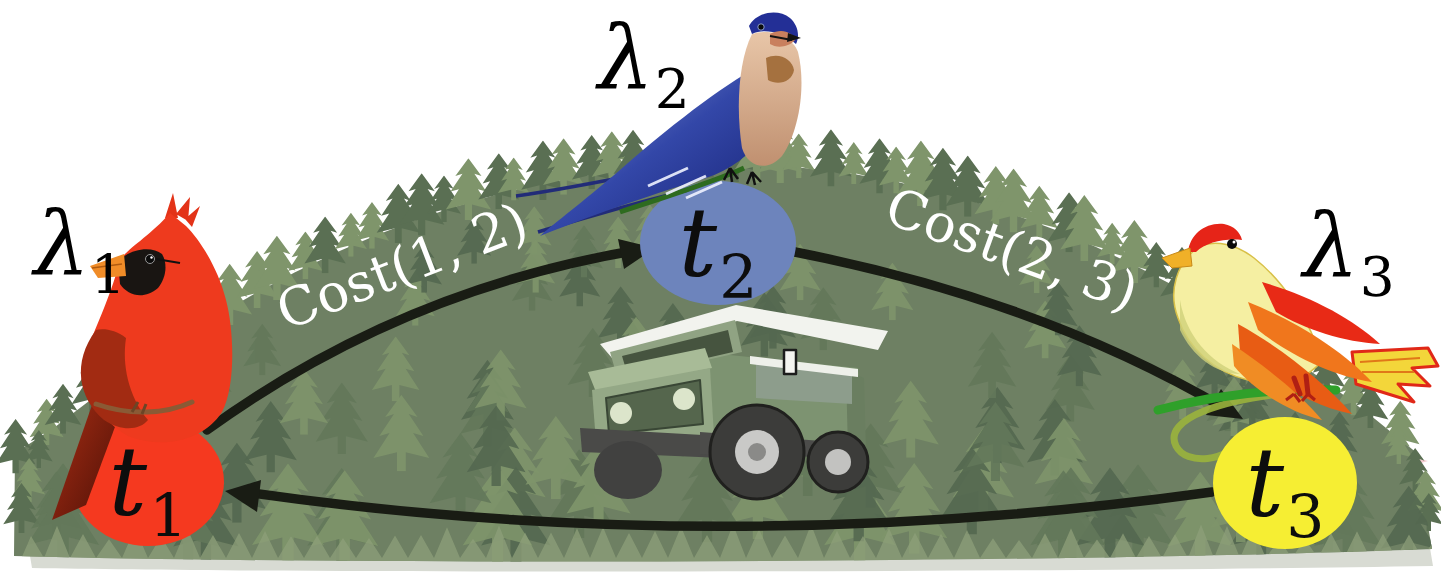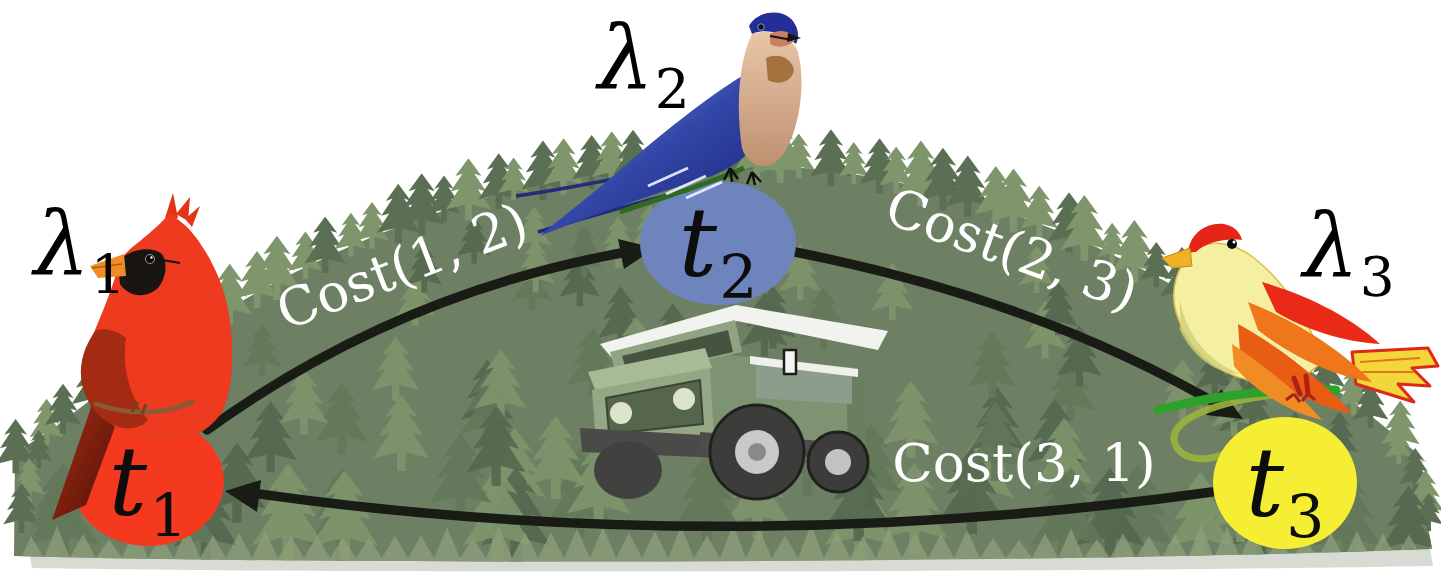--- a/index.html
+++ b/index.html
@@ -335,15 +335,14 @@
     <span>λ</span>
       <span class="lam-sub">2</span>
   </div>
   <div class="lam" style="left:1303px;top:202px;">
     <span>λ</span>
       <span class="lam-sub">3</span>
   </div>
 
   <div class="cost" style="left: 402px; top: 266px; --rot: -21deg; color: rgb(255, 255, 255);">Cost(1, 2)</div>
   <div class="cost" style="left: 1012px; top: 249px; --rot: 20deg; color: rgb(255, 255, 255);">Cost(2, 3)</div>
-  <div class="cost" style="left: 1024px; top: 462px; --rot: 0deg; color: rgb(255, 255, 255);">Cost(3, 1)</div>
 
 </div>
 
 </body></html>

